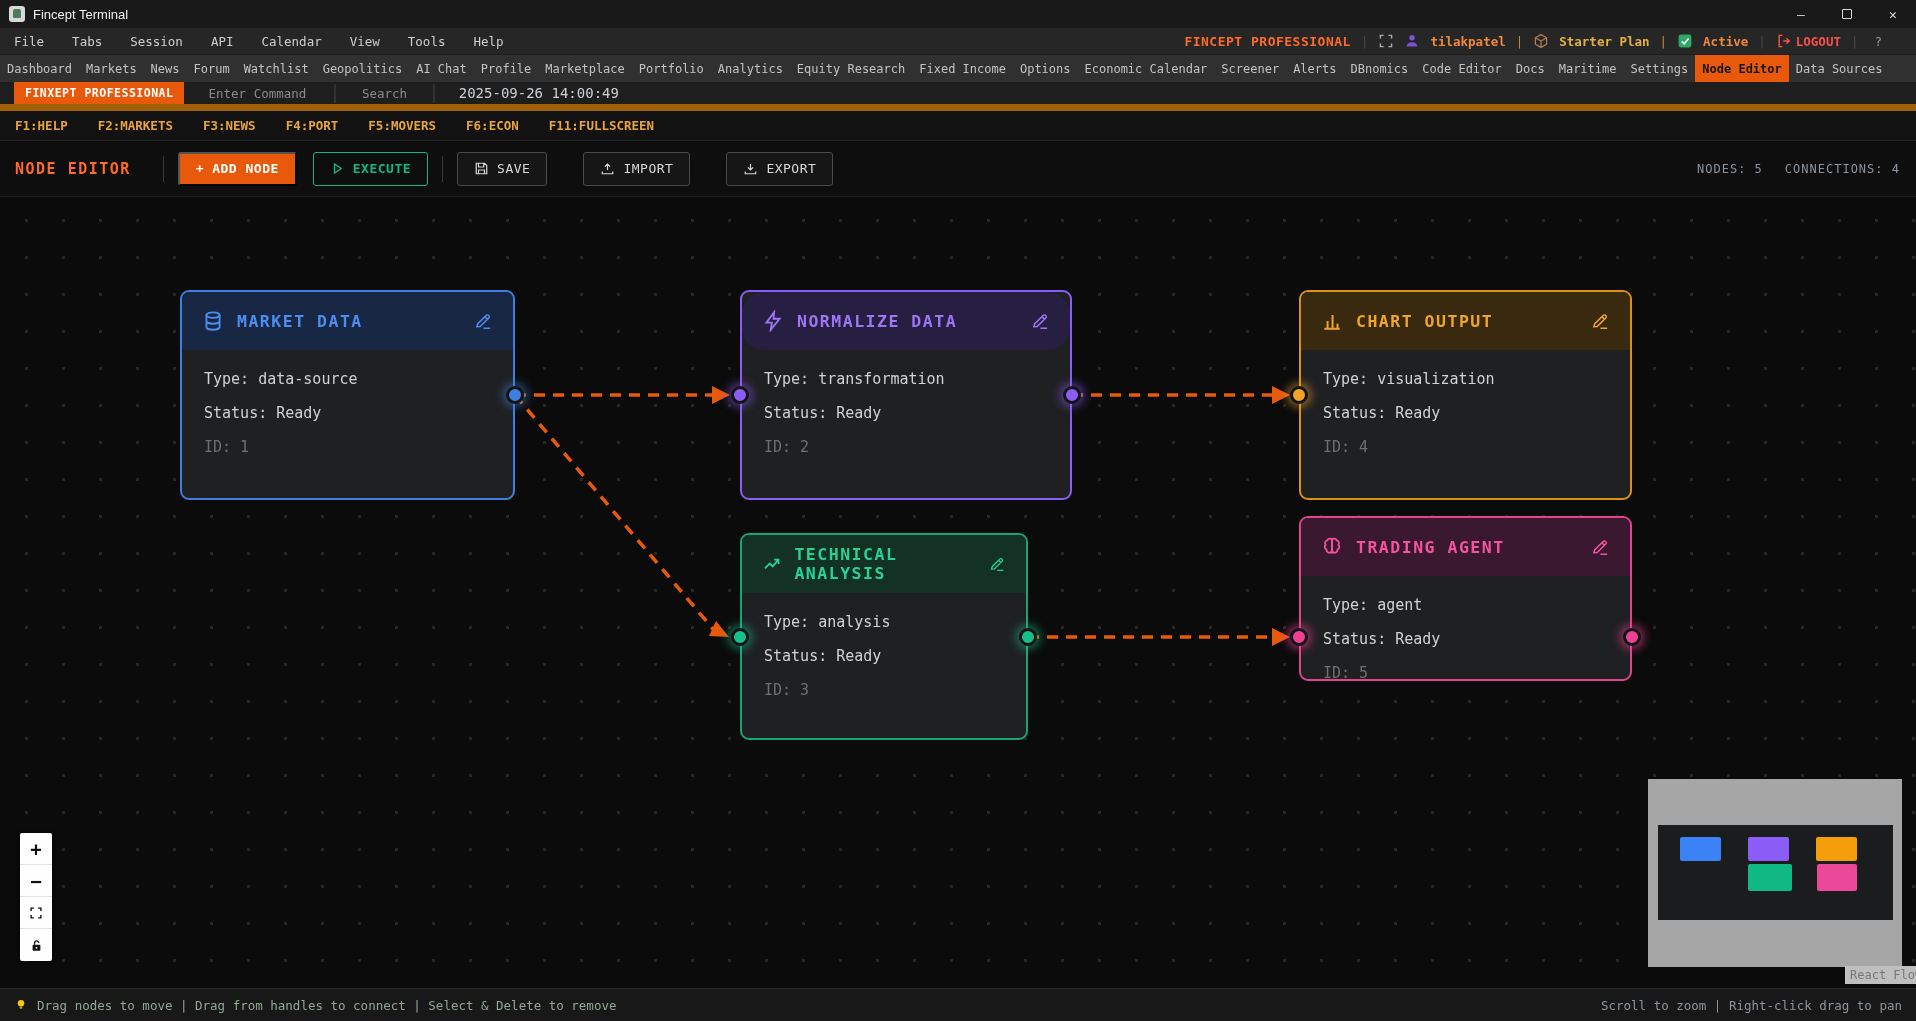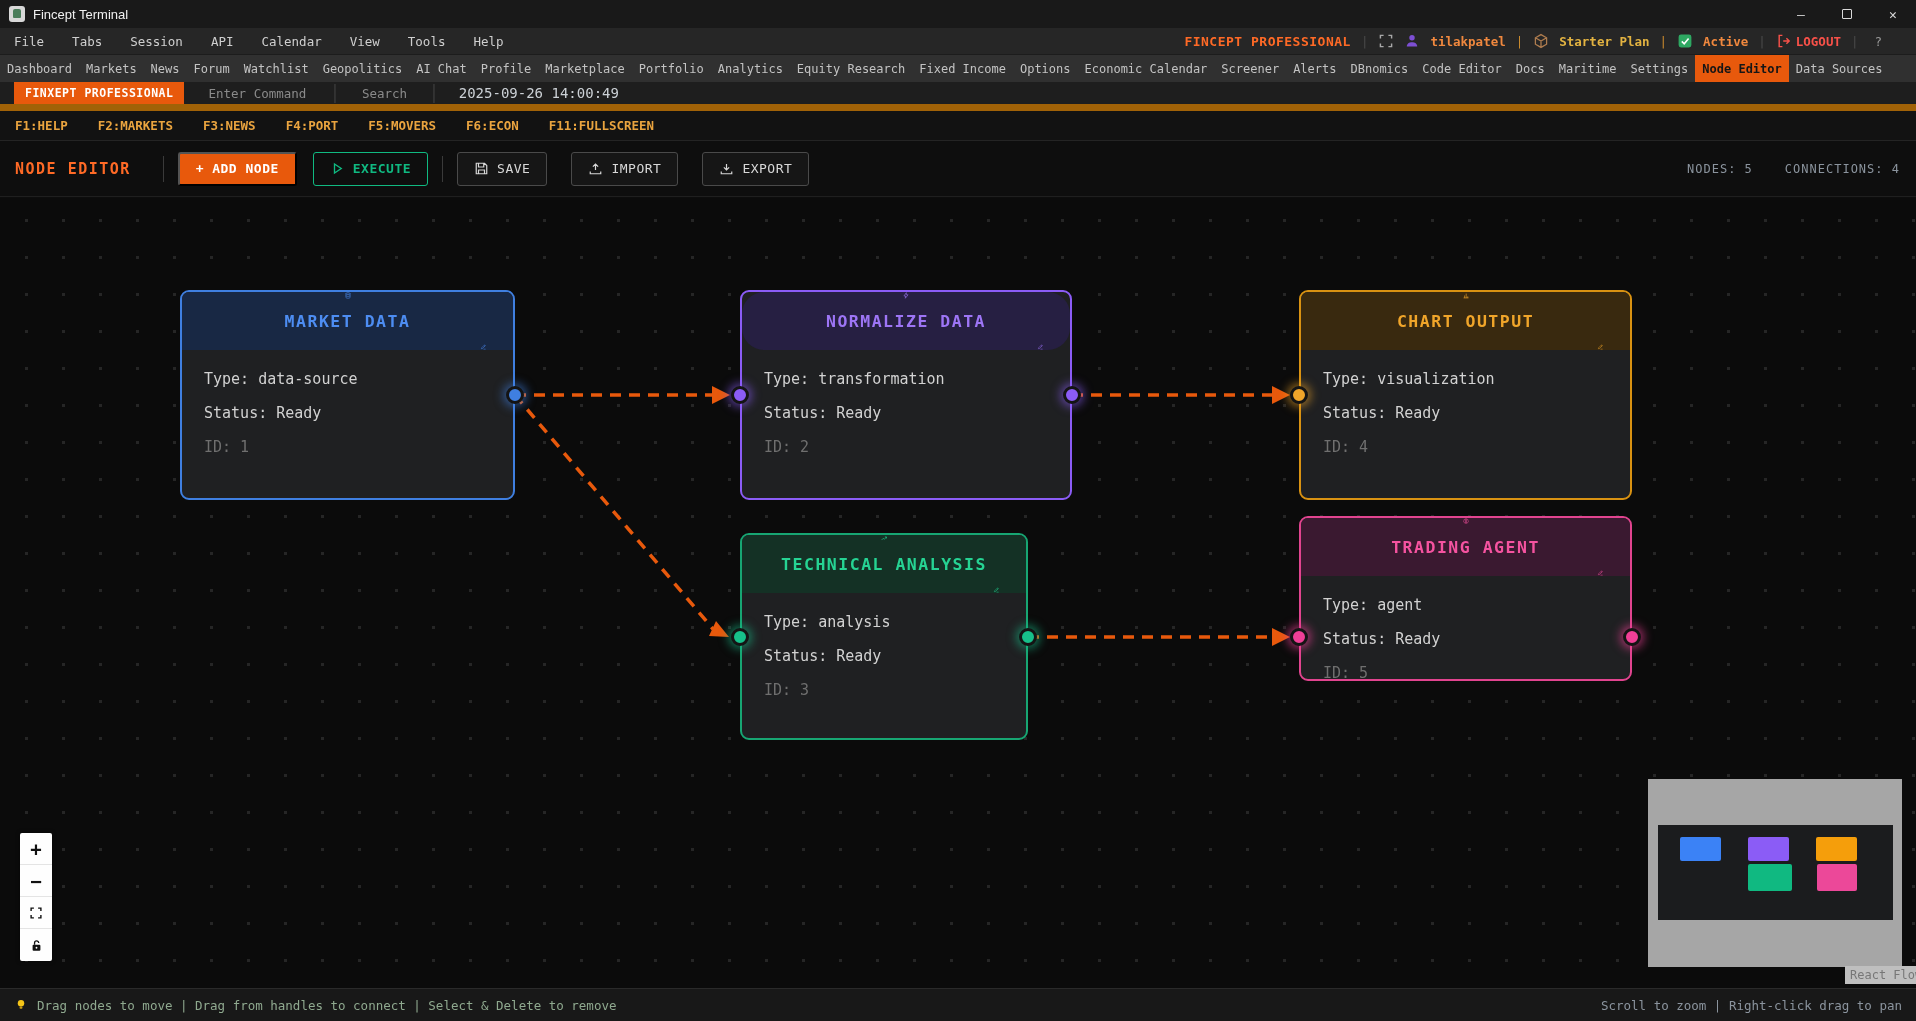--- a/index.html
+++ b/index.html
@@ -56,34 +56,34 @@
 
   
   .toolbar { height:56px; background:#0e0e0e; display:flex; align-items:center;
              border-bottom:1px solid #1f1f1f; }
   .tb-title { color:#ff6a26; font-weight:bold; font-size:15px; letter-spacing:1.5px; margin:0 18px 0 15px; }
   .tb-sep { width:1px; height:26px; background:#3a3a3a; margin:0 14px; }
   .btn { height:34px; display:flex; align-items:center; gap:8px; padding:0 16px; font-size:13px;
          border-radius:3px; cursor:pointer; font-family:inherit; letter-spacing:.5px; }
   .btn-add { background:#e8590c; color:#fff; font-weight:bold; margin-right:16px; }
   .btn-exec { background:transparent; border:1px solid #10b981; color:#10b981; font-weight:bold; }
-  .btn-ghost { background:#161616; border:1px solid #4a4a4a; color:#d8d8d8; margin-right:24px; }
+  .btn-ghost { background:#161616; border:1px solid #4a4a4a; color:#d8d8d8; margin-right:36px; }
   .tb-counts { margin-left:auto; color:#8b949e; font-size:12px; letter-spacing:1px; padding-right:16px;
-               display:flex; gap:32px; }
+               display:flex; gap:22px; }
 
   
   .canvas { position:absolute; left:0; top:198px; width:1916px; height:790px; background:#0b0b0b;
             background-image:radial-gradient(circle, #262626 1.6px, transparent 1.6px);
             background-size:37px 37px; background-position:8px 4px; overflow:hidden; }
   .edges-svg { position:absolute; left:0; top:0; z-index:2; }
 
   .node { position:absolute; border-radius:9px; border:2px solid; background:#1f2022; z-index:1;
           overflow:hidden; }
   .node-header { height:58px; display:flex; align-items:center; gap:13px; padding:0 20px;
-                 font-weight:bold; font-size:16.5px; letter-spacing:1.5px;flex-direction:column; }
+                 font-weight:bold; font-size:16.5px; letter-spacing:1.5px; }
   .node-body { padding:20px 22px; font-size:15px; color:#d2d2d2; display:flex; flex-direction:column; gap:16px; }
   .node-id { color:#6f6f6f; }
   .pencil { margin-left:auto; }
 
   .n-blue   { border-color:#3f7fe0; } .n-blue .node-header   { background:#182844; color:#4d8df2; }
   .n-purple { border-color:#8b5cf6; } .n-purple .node-header { background:#261f42; color:#9d75f5;border-radius:22px; }
   .n-amber  { border-color:#d99212; } .n-amber .node-header  { background:#39290f; color:#f0a52a; }
   .n-green  { border-color:#17a673; } .n-green .node-header  { background:#143125; color:#26d393; }
   .n-pink   { border-color:#e1448f; } .n-pink .node-header   { background:#3a1930; color:#f553a0; }
 

